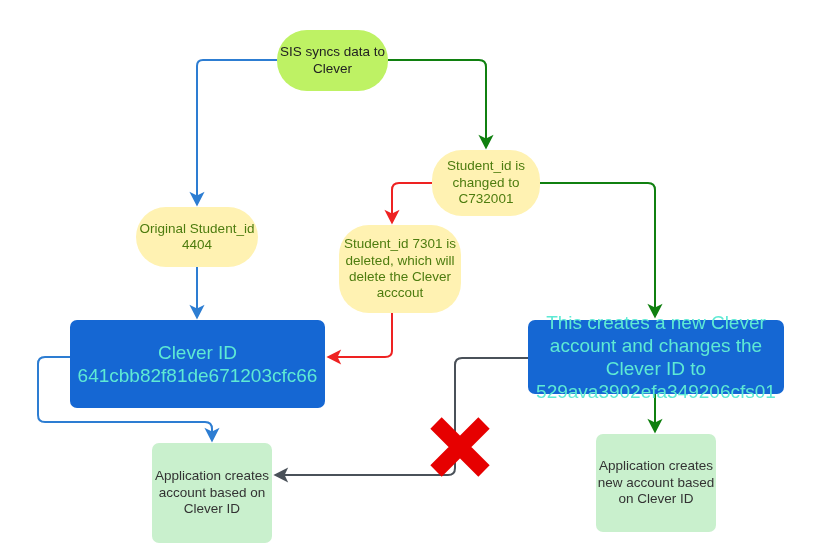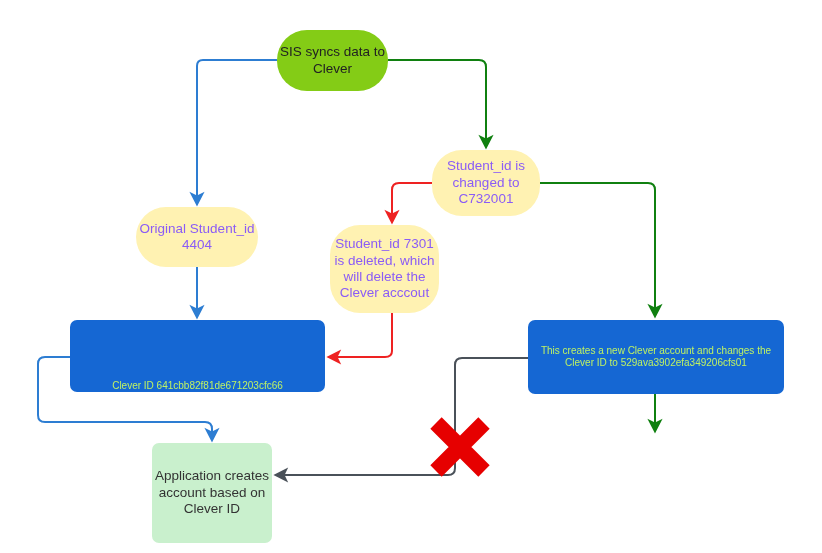--- a/index.html
+++ b/index.html
@@ -35,63 +35,62 @@
     width: 100%;
     line-height: 1.22;
     white-space: pre-line;
   }
   
   .n-sis {
     left: 277px;
     top: 30px;
     width: 111px;
     height: 61px;
-    background: #84cc16;
+    background: #bef264;
     border-radius: 30px;
     color: #222222;
     font-size: 13.5px;
   }
   
   .n-yellow {
     background: #fff2b2;
     border-radius: 30px;
-    color: #8b5cf6;
+    color: #4d7c0f;
     font-size: 13.5px;
   }
   .n-changed {
     left: 432px;
     top: 150px;
     width: 108px;
     height: 66px;
   }
   .n-original {
     left: 136px;
     top: 207px;
     width: 122px;
     height: 60px;
   }
   .n-deleted {
-    left: 330px;
+    left: 339px;
     top: 225px;
-    width: 109px;
+    width: 122px;
     height: 88px;
   }
   
   .n-blue {
     background: #1567d3;
     border-radius: 7px;
-    color: #bef264;
-    font-size: 10px;
+    color: #5eead4;
+    font-size: 19px;
   }
   .n-cleverid {
     left: 70px;
     top: 320px;
     width: 255px;
-    height: 72px;
-    align-items: flex-end;
+    height: 88px;
   }
   .n-newaccount {
     left: 528px;
     top: 320px;
     width: 256px;
     height: 74px;
   }
   
   .n-green {
     background: #c9f0cd;
@@ -186,14 +185,17 @@
   </div>
 
   <div class="node n-blue n-newaccount">
     <span class="label">This creates a new Clever account and changes the Clever ID to 529ava3902efa349206cfs01</span>
   </div>
 
   <div class="node n-green n-appleft">
     <span class="label">Application creates account based on Clever ID</span>
   </div>
 
+  <div class="node n-green n-appright">
+    <span class="label">Application creates new account based on Clever ID</span>
+  </div>
 
 </div>
 
 </body></html>

